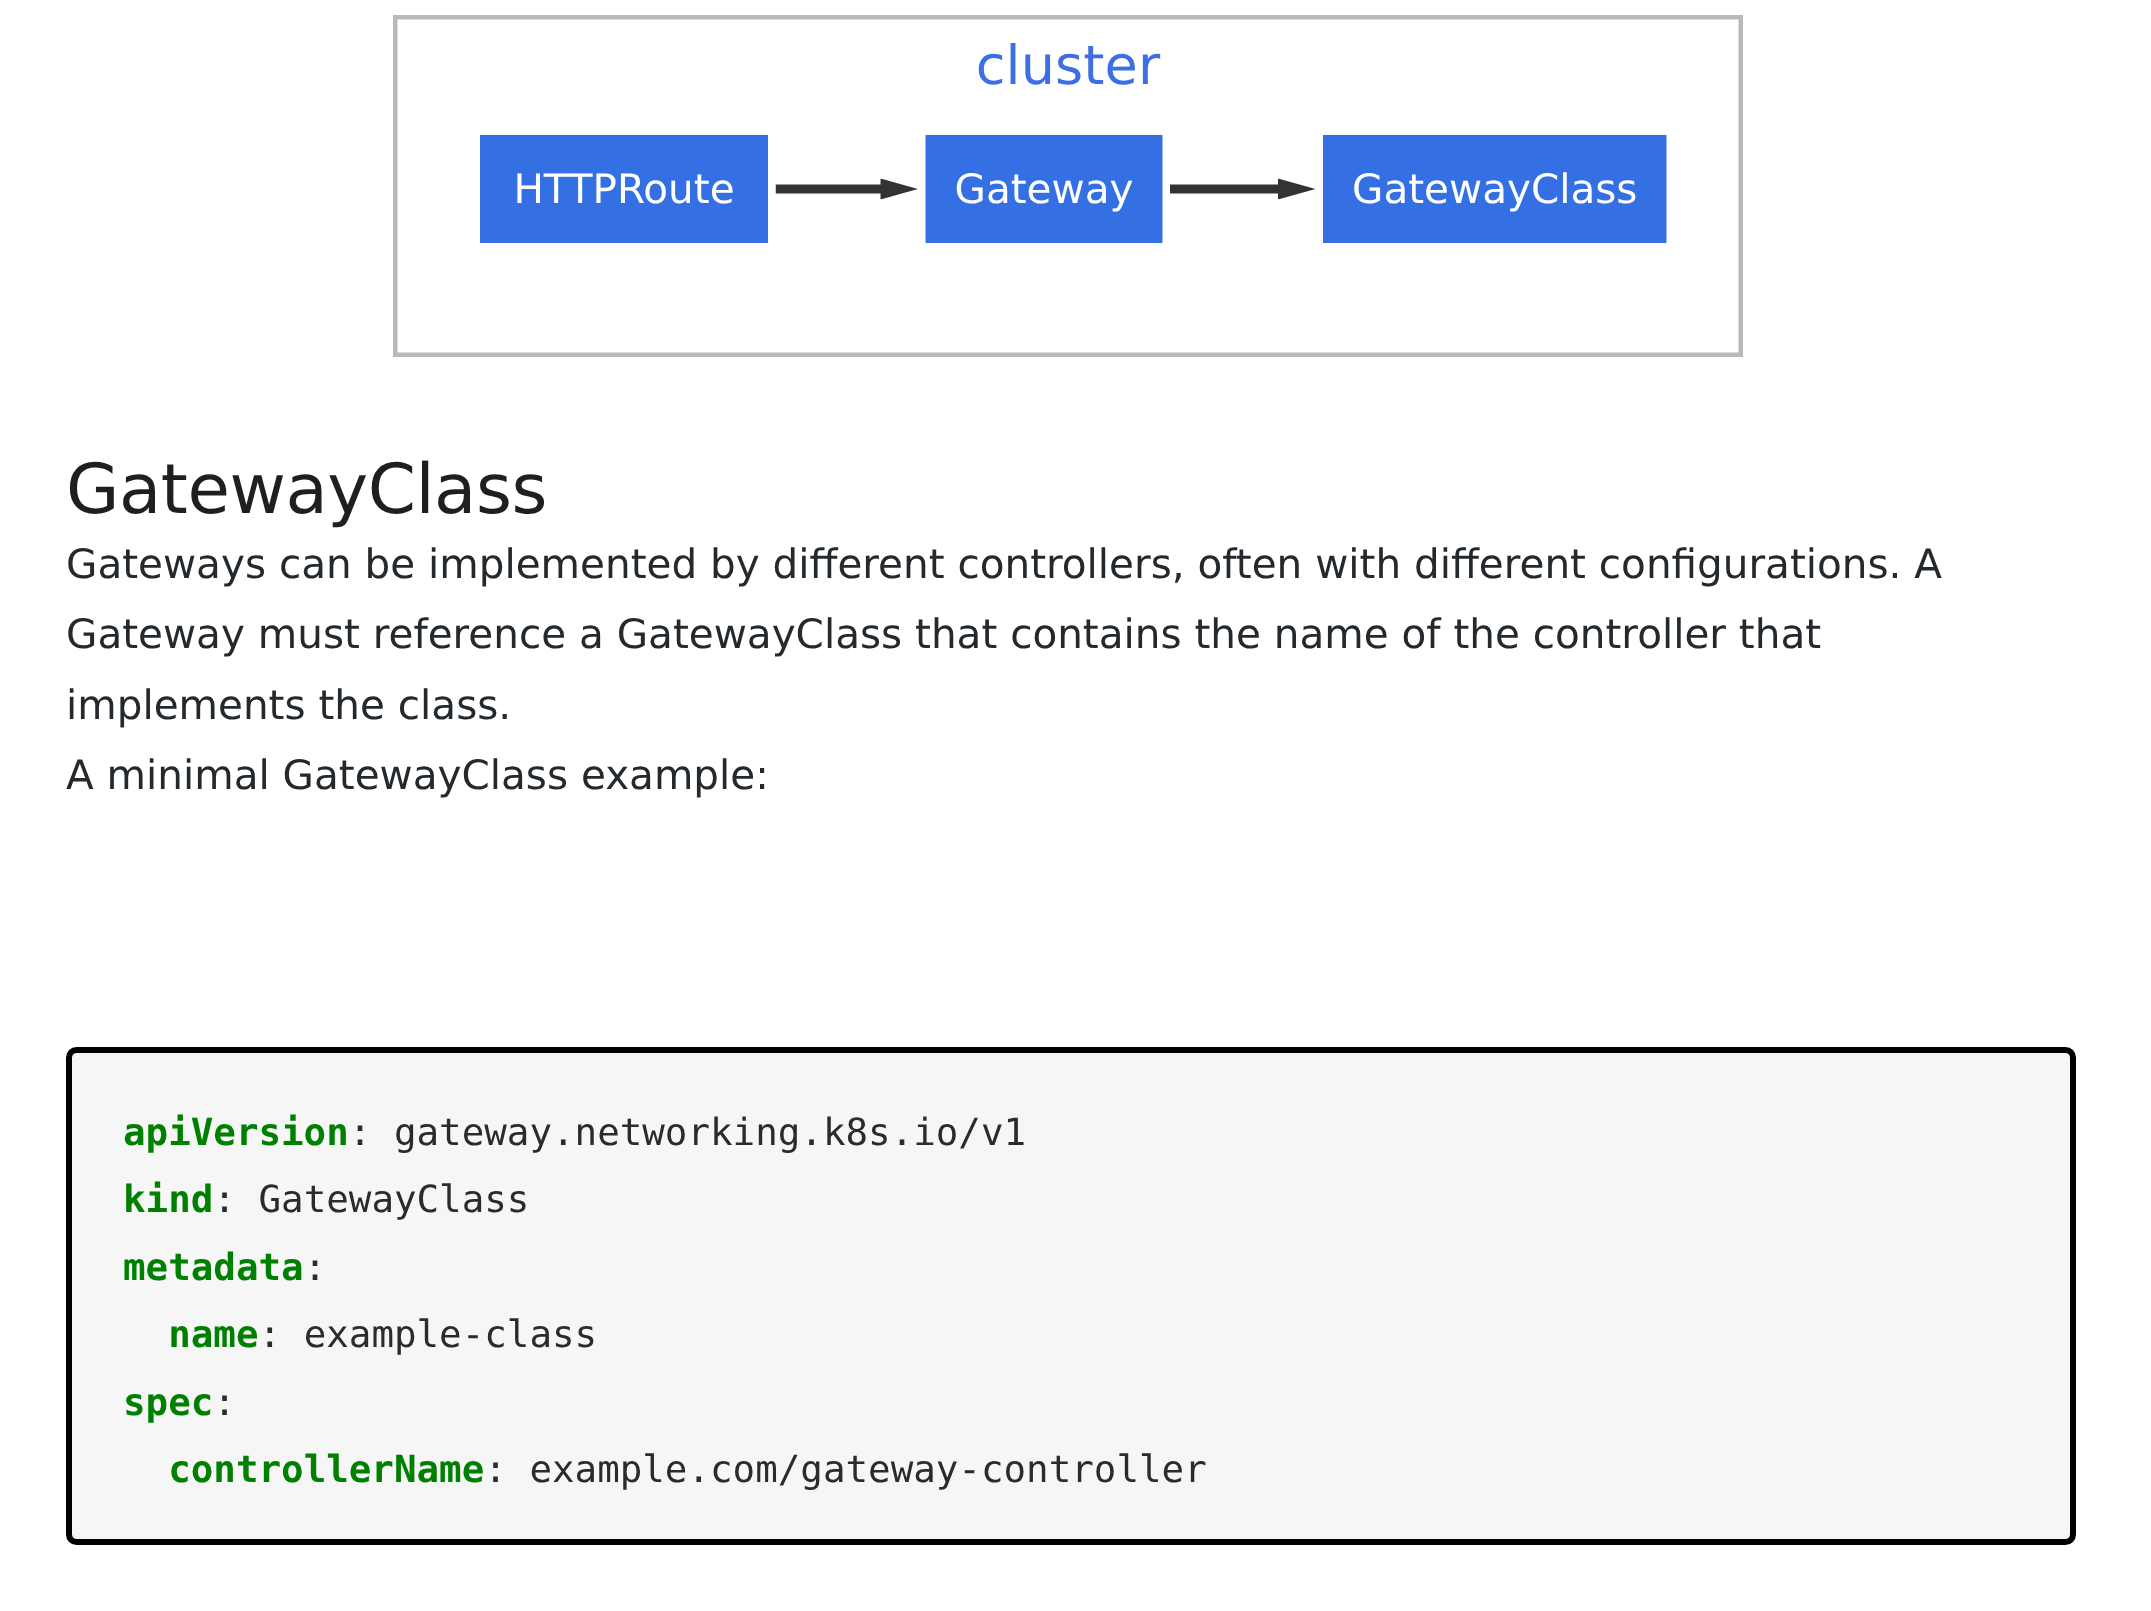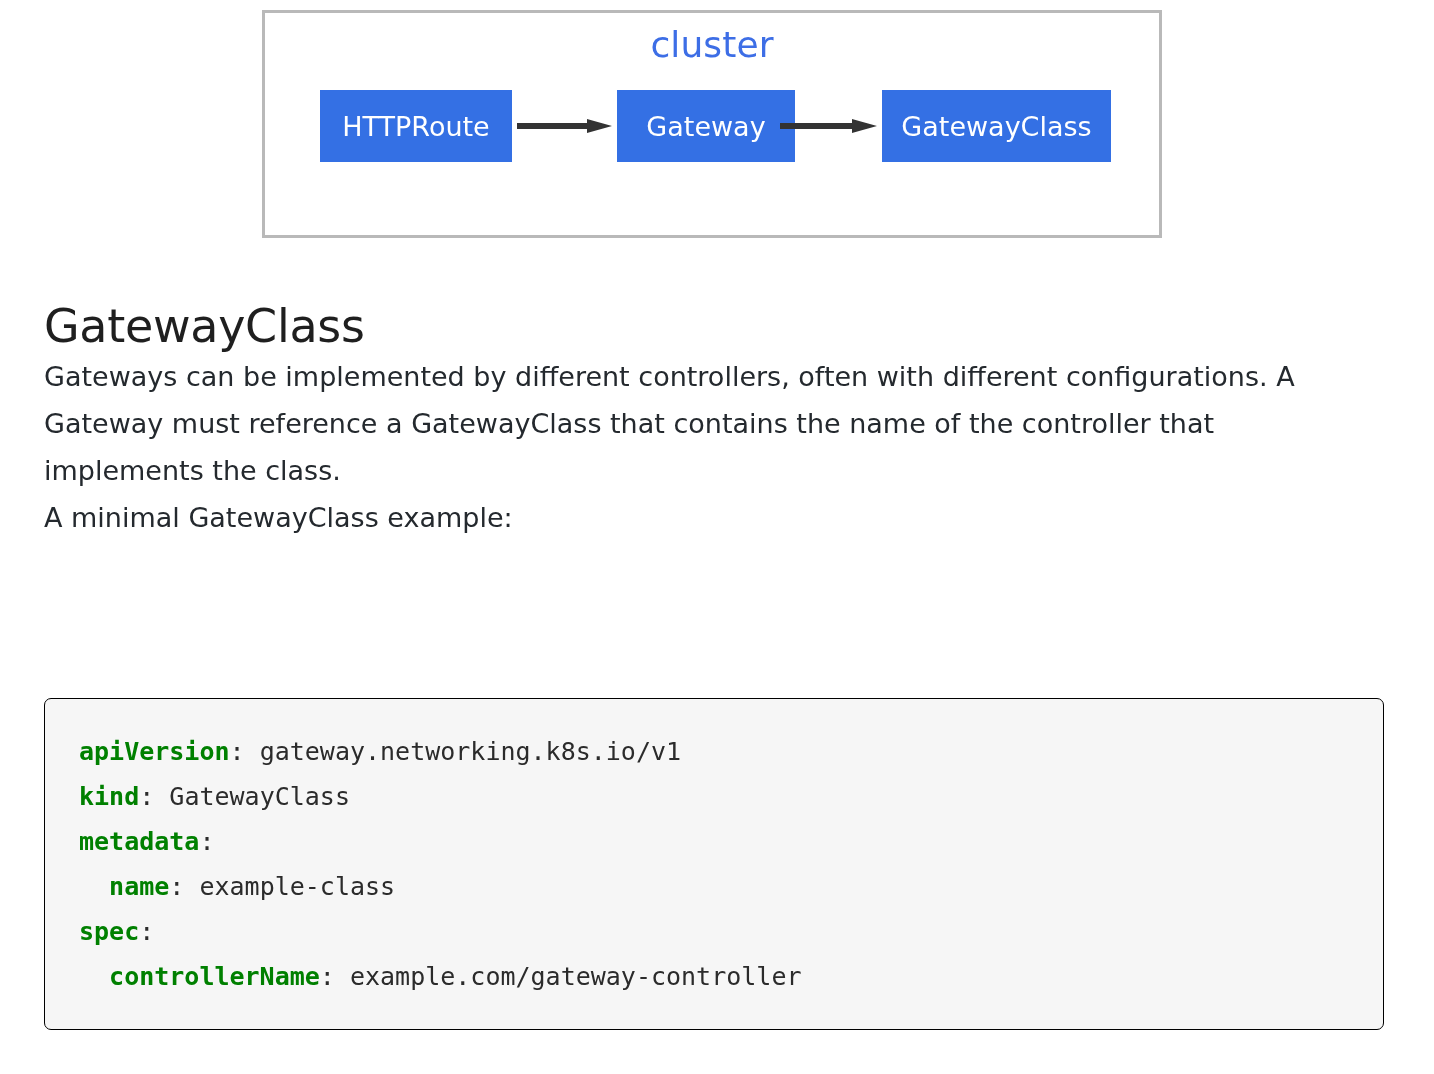--- a/index.html
+++ b/index.html
@@ -53,21 +53,21 @@
     color: #ffffff;
     display: flex;
     align-items: center;
     justify-content: center;
     font-size: 27px;
     font-family: "DejaVu Sans", "Liberation Sans", sans-serif;
     box-sizing: border-box;
     white-space: nowrap;
   }
   .node-0 { left: 55px;  width: 192px; }
-  .node-1 { left: 352px; width: 178px; justify-content: center; }
+  .node-1 { left: 352px; width: 158px; justify-content: center; }
   .node-2 { left: 617px; width: 229px; }
 
   .arrow {
     position: absolute;
     top: 29px;
     height: 14px;
   }
   .arrow-0 { left: 252px; width: 95px; }
   .arrow-1 { left: 515px; width: 97px; }
   .arrow svg { display: block; }
@@ -101,21 +101,21 @@
 
   
   .code-block {
     position: absolute;
     left: 44px;
     top: 698px;
     width: 1340px;
     height: 332px;
     box-sizing: border-box;
     background: #f6f6f6;
-    border: 1px solid #000000;
+    border: 4px solid #000000;
     border-radius: 7px;
     padding: 30px 30px 30px 34px;
     overflow: hidden;
   }
   pre.code {
     margin: 0;
     font-family: "DejaVu Sans Mono", "Liberation Mono", monospace;
     font-size: 25px;
     line-height: 45px;
     color: #2b2b2b;

